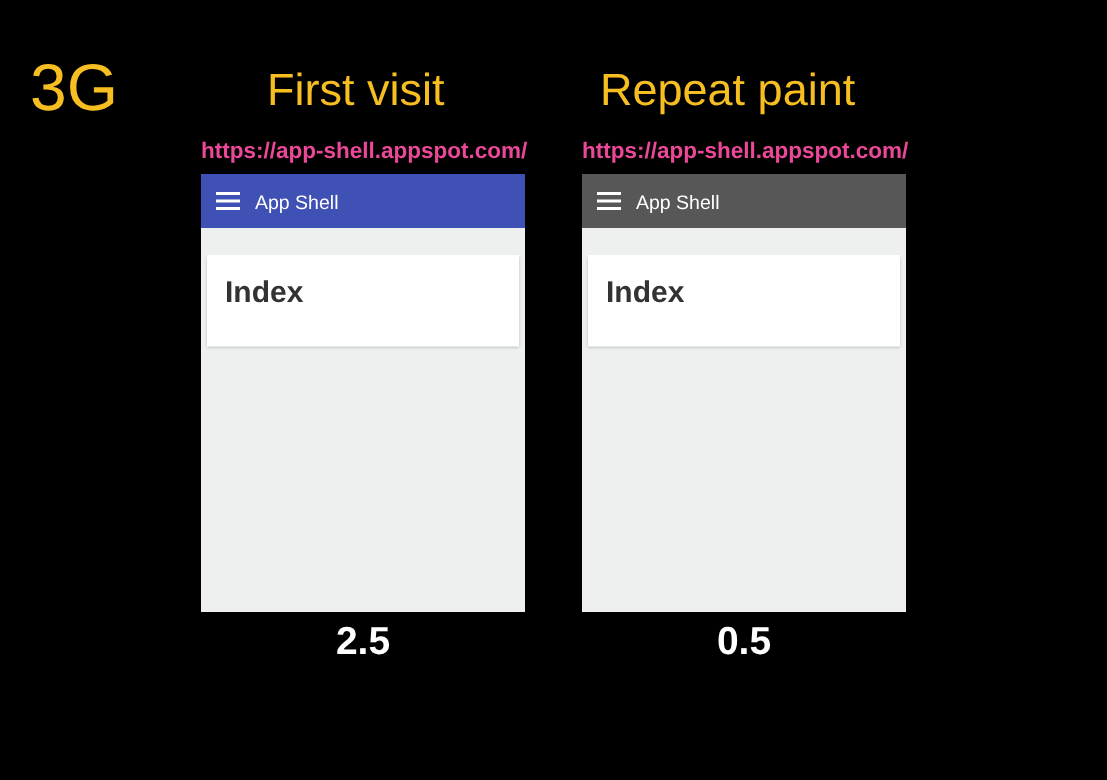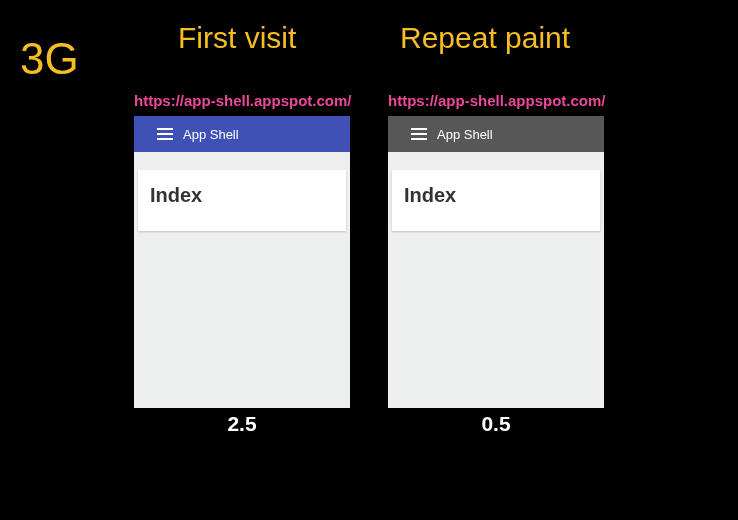--- a/index.html
+++ b/index.html
@@ -20,21 +20,21 @@
   .badge-3g {
     position: absolute;
     left: 20px;
     top: 34px;
     color: #f7be22;
     font-size: 44px;
     font-weight: 400;
   }
   .col-heading {
     position: absolute;
-    top: 21px;
+    top: 44px;
     color: #f7be22;
     font-size: 30px;
     font-weight: 400;
   }
   .col-heading.first { left: 178px; }
   .col-heading.repeat { left: 400px; }
   .url {
     position: absolute;
     color: #ec4899;
     font-size: 15px;
@@ -49,21 +49,21 @@
     height: 292px;
     box-sizing: border-box;
     background: #eef0ef;
   }
   .phone.one { left: 134px; }
   .phone.two { left: 388px; }
   .phone .toolbar {
     height: 36px;
     display: flex;
     align-items: center;
-    padding: 0 23px;
+    padding: 0 10px;
     box-sizing: border-box;
     color: #fff;
     font-size: 13px;
   }
   .phone.one .toolbar { background: #3f51b5; }
   .phone.two .toolbar { background: #575757; }
   .toolbar .hamburger {
     width: 16px;
     height: 12px;
     display: inline-block;
@@ -89,21 +89,21 @@
   }
   .card-title {
     color: #333;
     font-weight: 700;
     font-size: 20px;
   }
   .metric {
     position: absolute;
     top: 412px;
     color: #fff;
-    font-size: 21px;
+    font-size: 26px;
     font-weight: 700;
     width: 216px;
     text-align: center;
   }
   .metric.one { left: 134px; }
   .metric.two { left: 388px; }
   .caption {
     position: absolute;
     left: 0;
     width: 738px;

